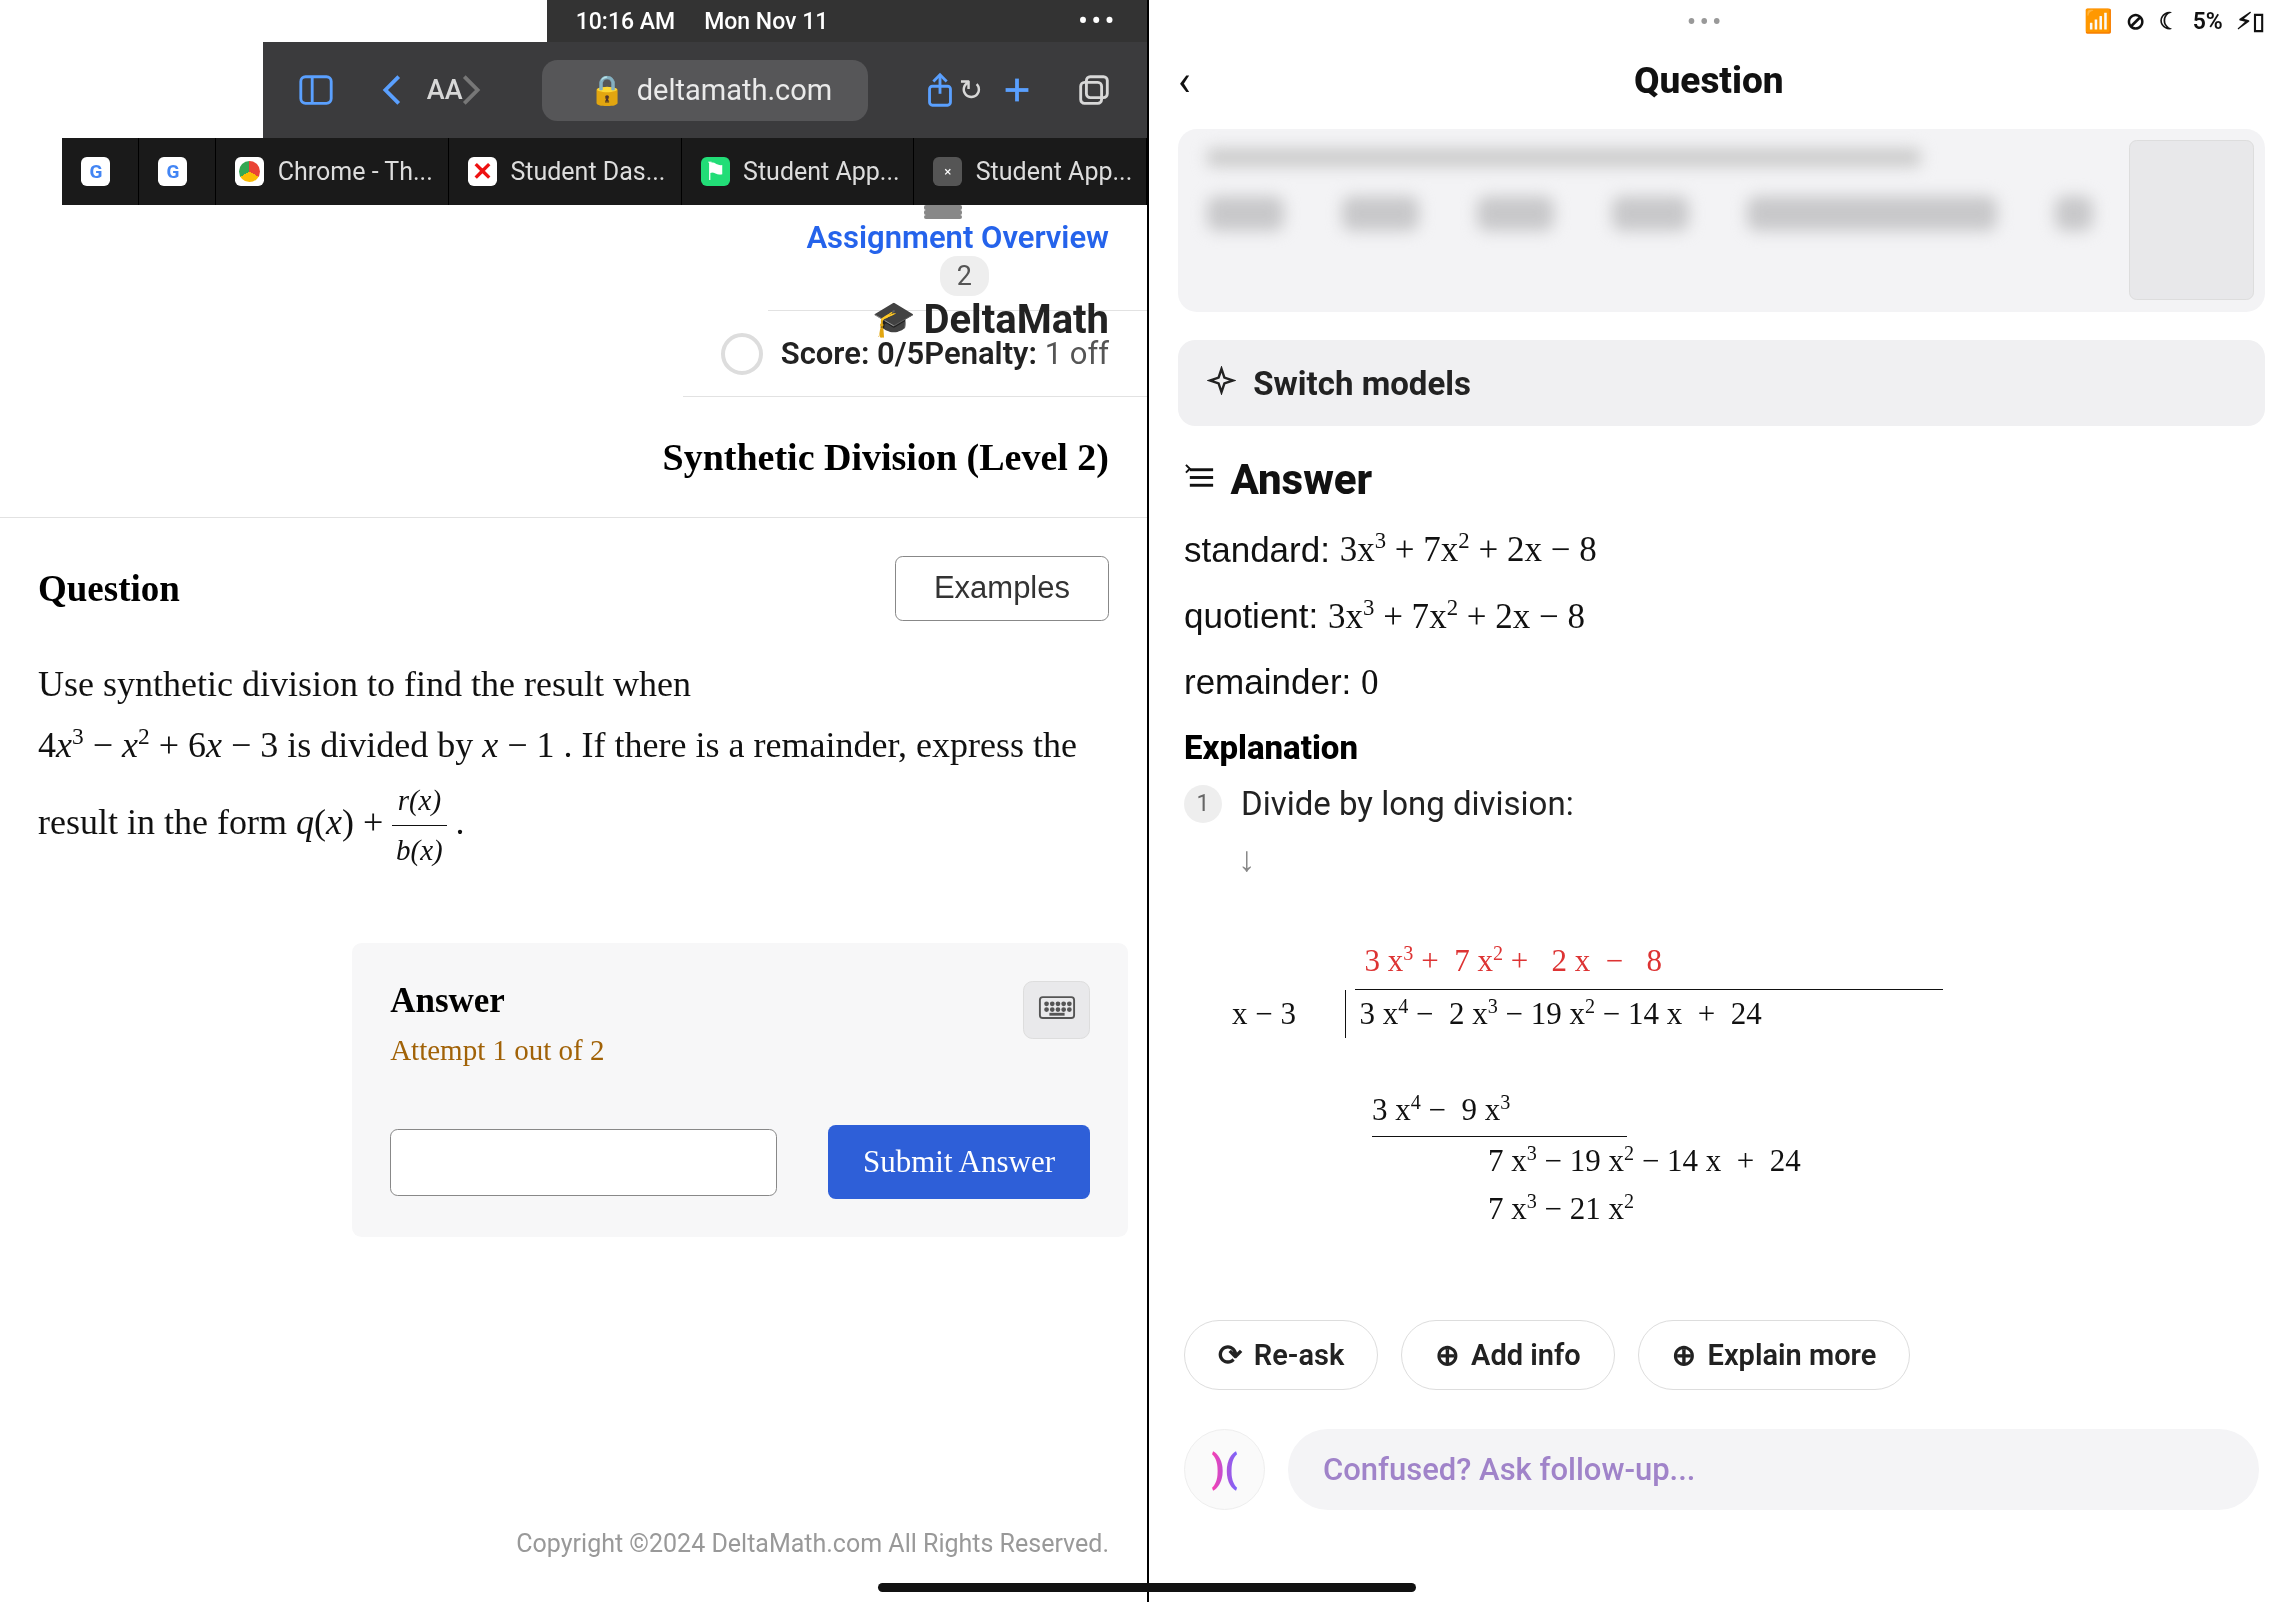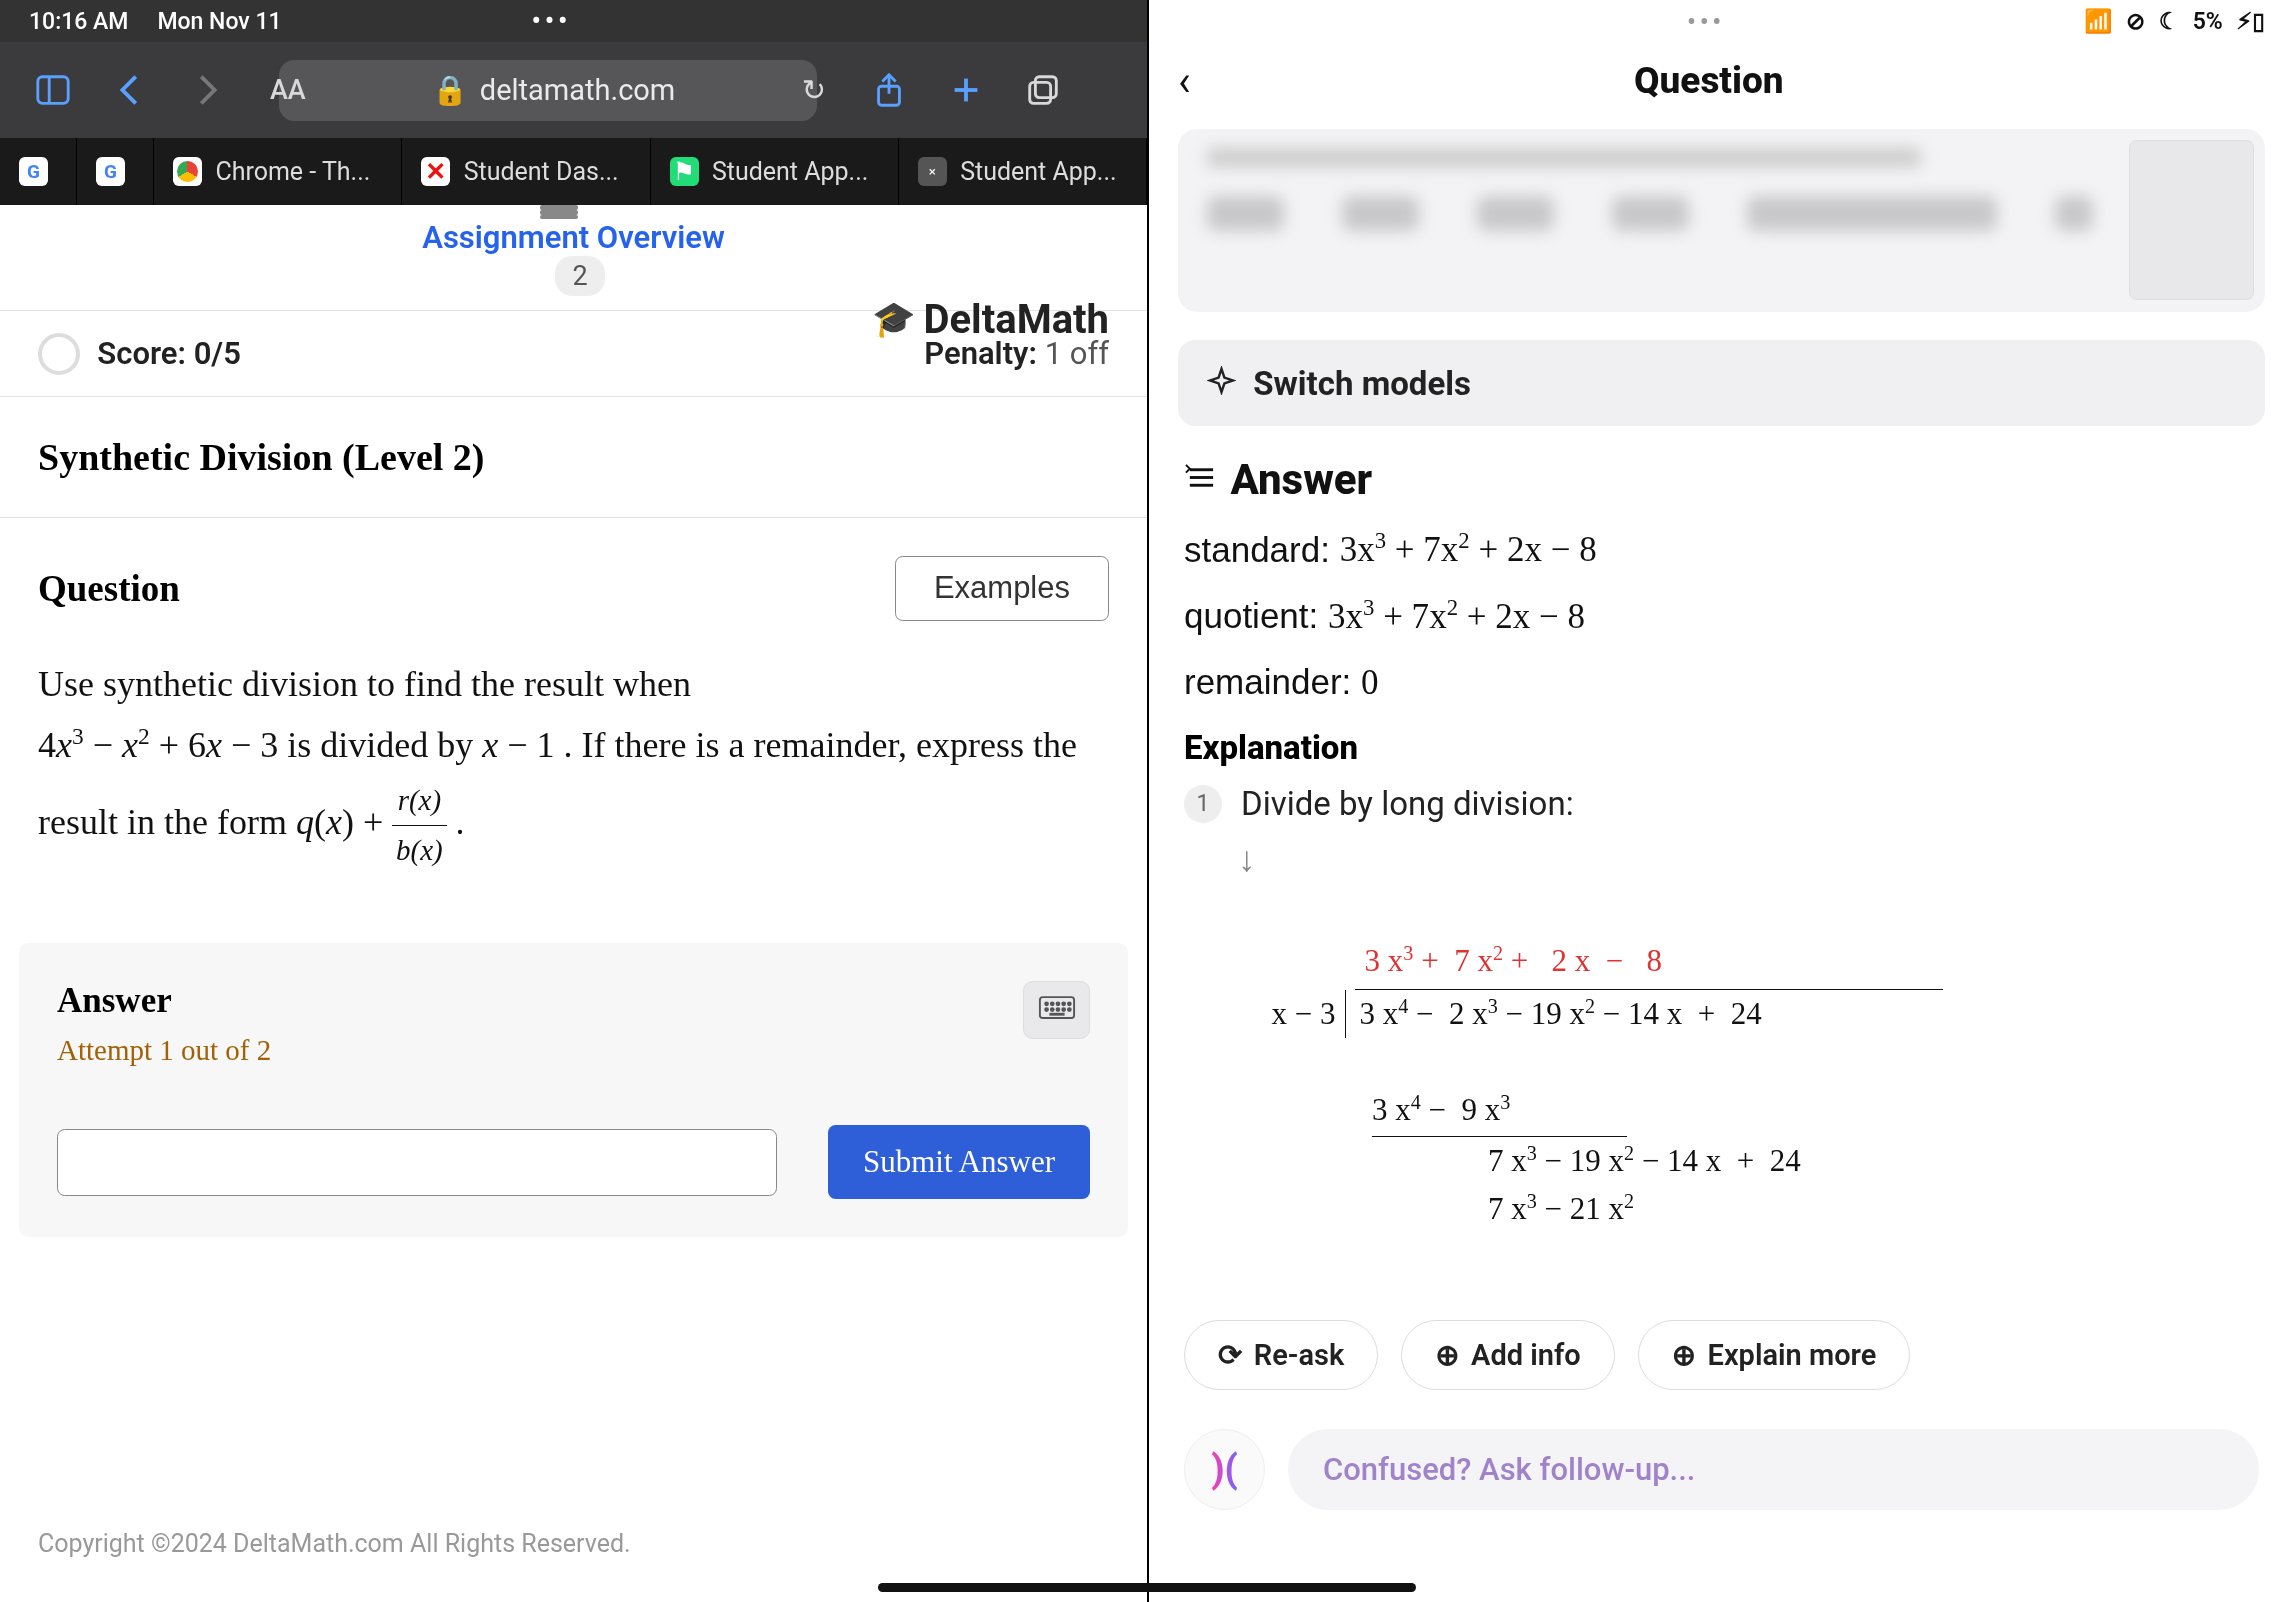--- a/index.html
+++ b/index.html
@@ -5,21 +5,21 @@
   * { margin: 0; padding: 0; box-sizing: border-box; }
   body {
     font-family: -apple-system, BlinkMacSystemFont, "Segoe UI", Roboto, sans-serif;
     background: #000;
     width: 2294px;
     height: 1602px;
     overflow: hidden;
     position: relative;
   }
   .split-container { display: flex; width: 100%; height: 100%; }
-  .left-pane { width: 1147px; height: 100%; background: #fff; display: flex; flex-direction: column; }
+  .left-pane { width: 1147px; height: 100%; background: #fff; display: flex; flex-direction: column; align-items: flex-end; }
   .right-pane { width: 1147px; height: 100%; background: #fff; display: flex; flex-direction: column; border-left: 2.9px solid #000; }
 
   
   .status-bar-left {
     height: 42px; background: #333; color: #fff; display: flex; align-items: center;
     padding: 0 29px; font-size: 23px; font-weight: 500;
   }
   .status-bar-left .time { margin-right: 29px; }
   .status-bar-left .dots { margin-left: 250px; letter-spacing: 3.8px; font-size: 27px; }
 
@@ -137,21 +137,21 @@
   .step-row{ display:flex; align-items:center; gap:19px; font-size:33px; color:#222; }
   .step-num{ width:38px;height:38px;background:#eee;border-radius:19px;display:flex;align-items:center;justify-content:center;font-size:23px;color:#666;}
   .down-arrow{ font-size:35px; color:#888; margin:15.4px 0 9.6px 54px;}
 
   .longdiv{
     font-family: 'Times New Roman', Georgia, serif; font-size:31px; color:#111;
     margin:9.6px 0 19px 48px; line-height:1.55; white-space:pre;
   }
   .longdiv .quot{ color:#d33; border-bottom:1.9px solid #111; padding:0 9.6px 3.8px 9.6px; margin-left:123px; display:inline-block; min-width:588px;}
   .longdiv .divline{ display:flex; }
-  .longdiv .divisor{ width:113px; text-align:right; padding-right:9.6px;}
+  .longdiv .divisor{ width:113px; padding-right:9.6px;}
   .longdiv .bar{ border-left:1.9px solid #111; padding-left:13.4px; border-top:0;}
   .underline-row{ border-bottom:1.9px solid #111; display:inline-block; margin-left:140px; padding:0 7.7px 1.9px 0;}
   .indent2{ margin-left:256px; }
   .msup2{font-size:0.65em;vertical-align:super;}
 
   .chip-row{ display:flex; gap:23px; padding:9.6px 35px 29px 35px;}
   .chip{
     border:1.9px solid #ddd; border-radius:38px; padding:17.3px 33px; font-size:29px; font-weight:600;
     display:flex; align-items:center; gap:11.5px; color:#222; background:#fff;
   }

